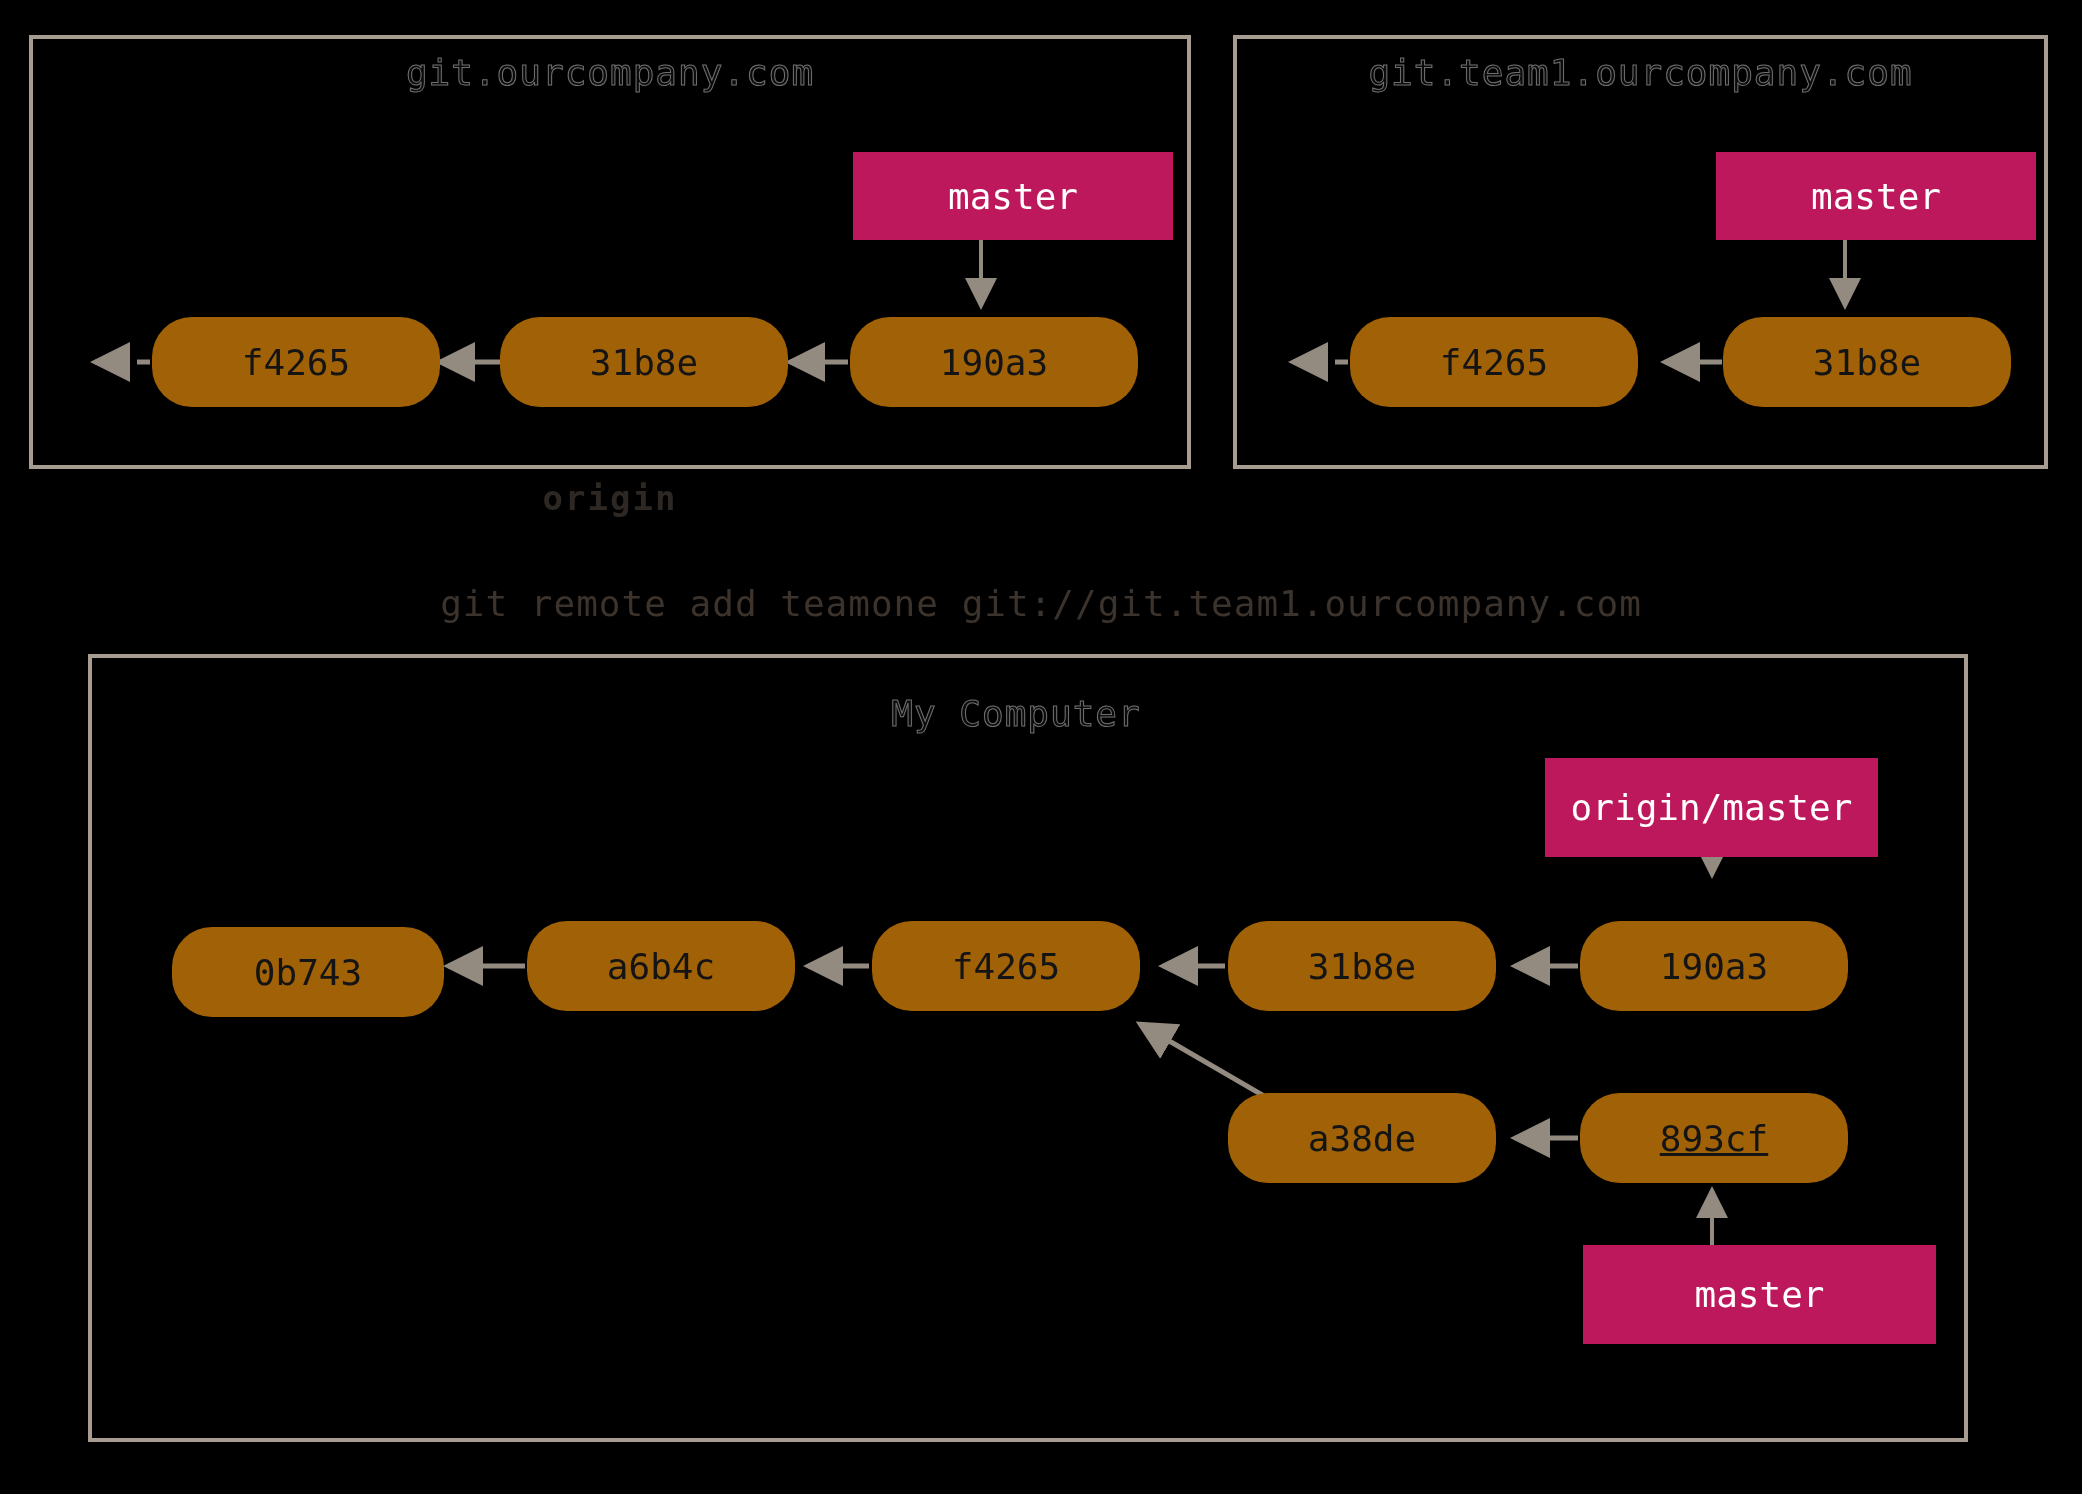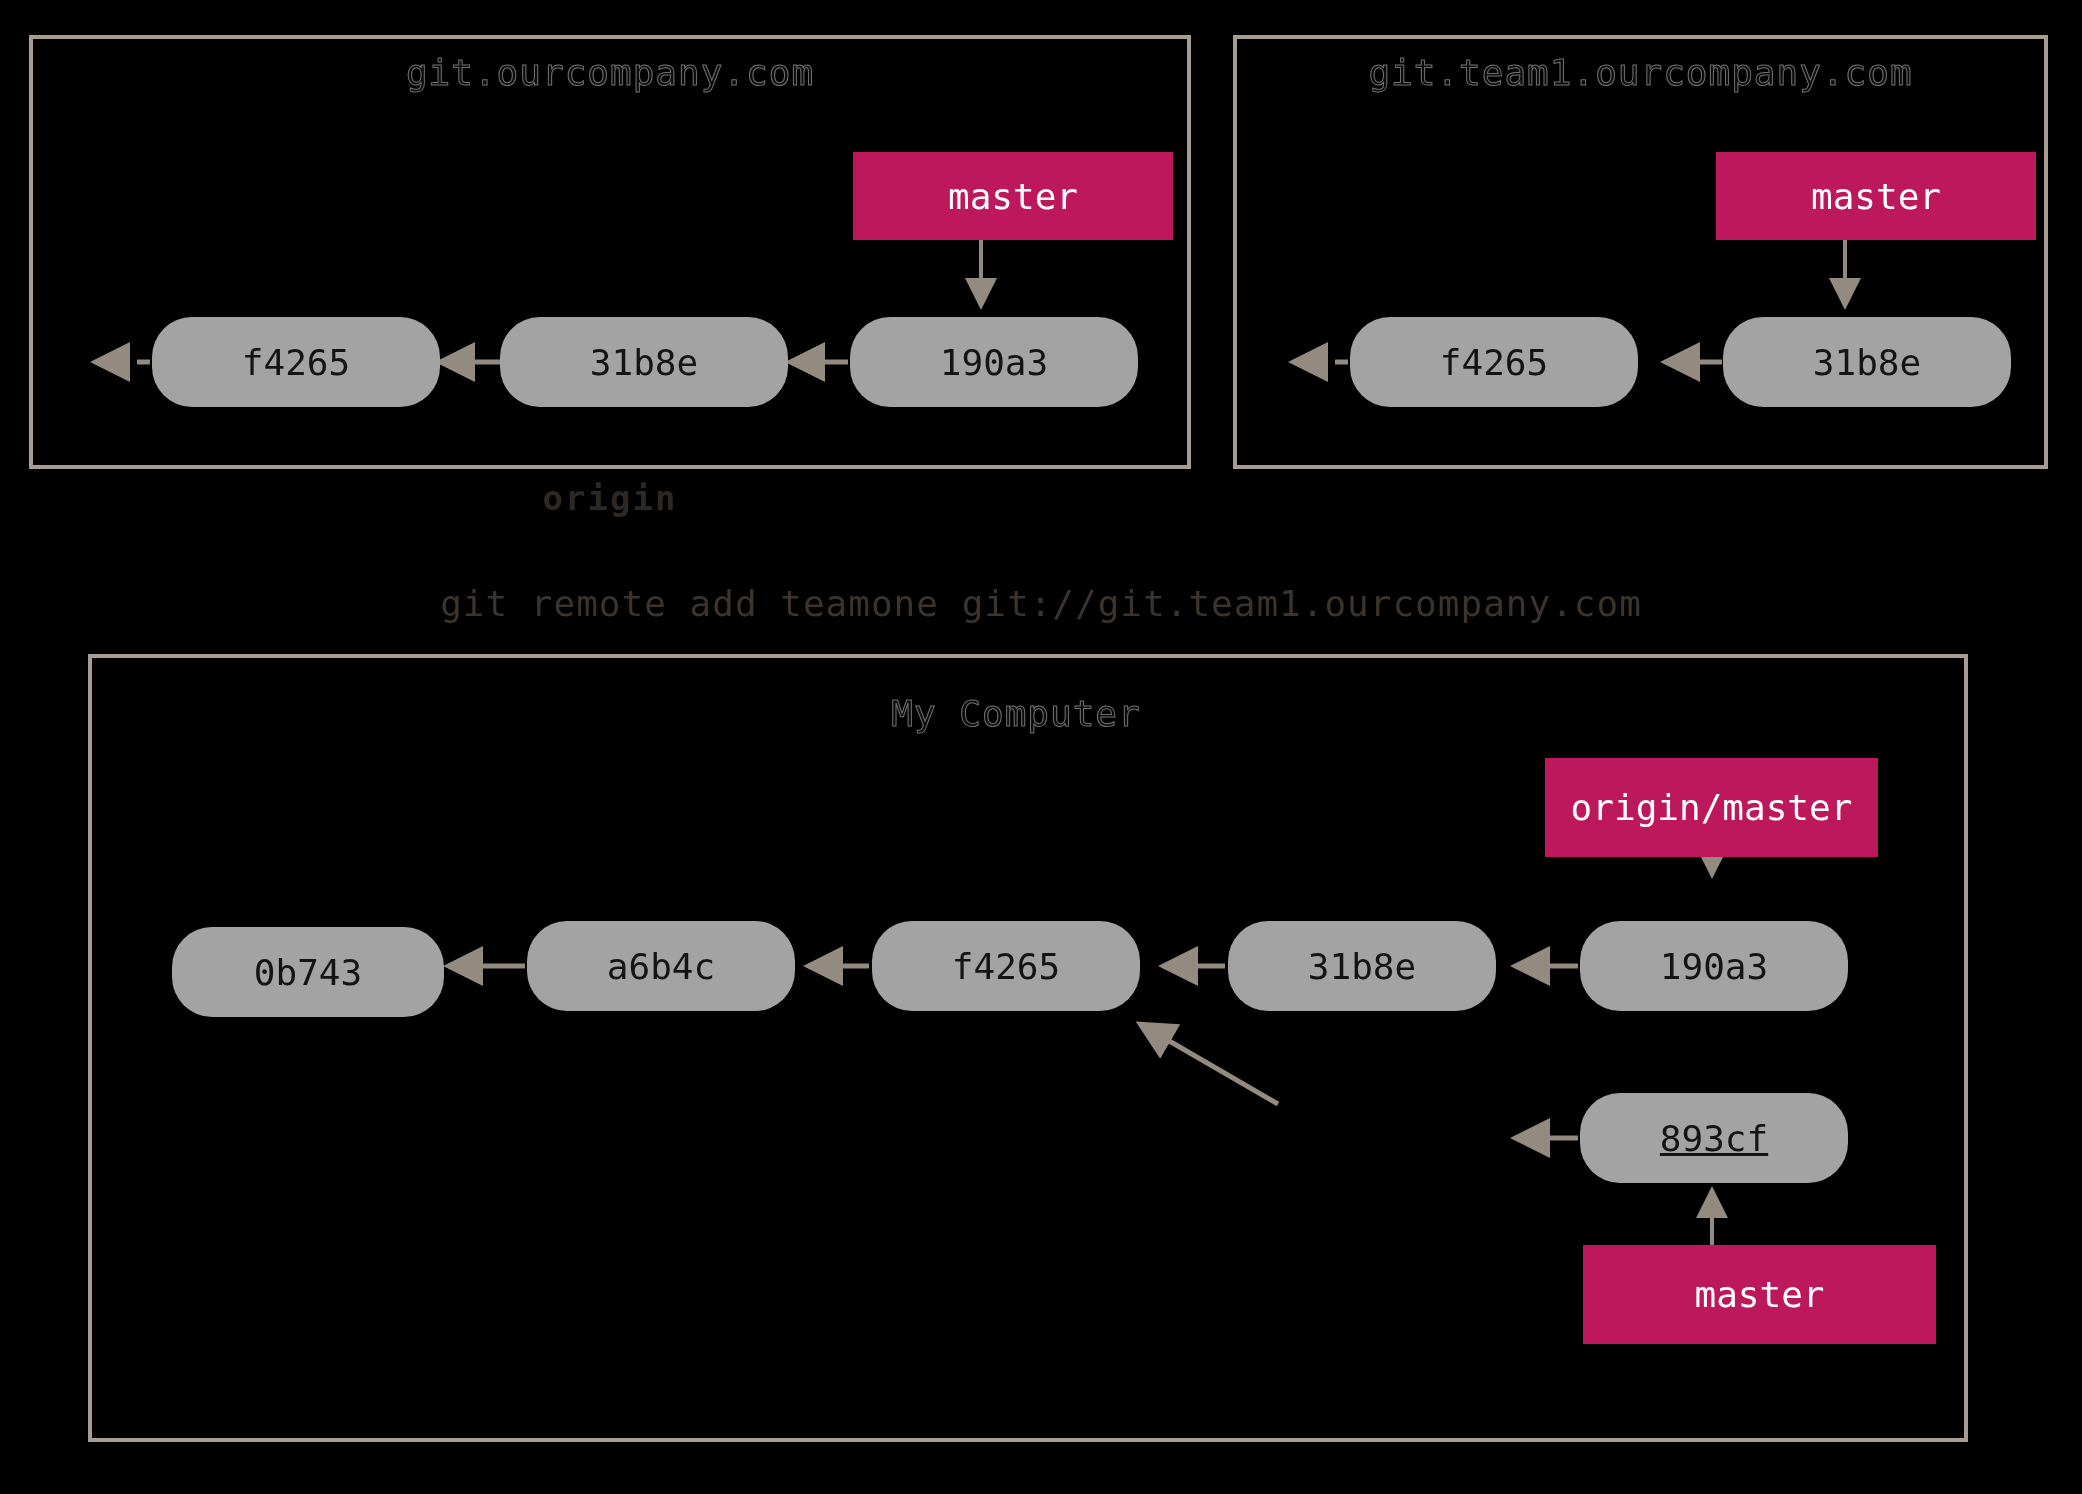--- a/index.html
+++ b/index.html
@@ -44,21 +44,21 @@
     font-size: 34px;
     font-weight: bold;
     letter-spacing: 2px;
     color: #2d2823;
     white-space: nowrap;
   }
 
   
   .commit {
     position: absolute;
-    background: #a3a3a3;
+    background: #a16207;
     border-radius: 40px;
     display: flex;
     align-items: center;
     justify-content: center;
     font-family: "DejaVu Sans Mono", "Liberation Mono", monospace;
     font-size: 36px;
     color: #141414;
     box-sizing: border-box;
     letter-spacing: 0px;
   }
@@ -170,18 +170,19 @@
   <div class="command" style="left:0px; top:583px; width:2082px;">git remote add teamone git://git.team1.ourcompany.com</div>
 
   <div class="panel" style="left:88px; top:654px; width:1880px; height:788px;"></div>
   <div class="panel-title" style="left:76px; top:675px; width:1880px;margin-top:18px;">My Computer</div>
 
   <div class="commit" style="left:172px; top:921px; width:272px; height:90px;margin-top:6px;">0b743</div>
   <div class="commit" style="left:527px; top:921px; width:268px; height:90px;">a6b4c</div>
   <div class="commit" style="left:872px; top:921px; width:268px; height:90px;">f4265</div>
   <div class="commit" style="left:1228px; top:921px; width:268px; height:90px;">31b8e</div>
   <div class="commit" style="left:1580px; top:921px; width:268px; height:90px;">190a3</div>
+  <div class="commit" style="left:1228px; top:1093px; width:268px; height:90px;">a38de</div>
   <div class="commit" style="left:1580px; top:1093px; width:268px; height:90px;text-decoration:underline;">893cf</div>
 
   <div class="branch" style="left:1545px; top:758px; width:333px; height:99px;">origin/master</div>
   <div class="branch" style="left:1583px; top:1245px; width:353px; height:99px;">master</div>
 
 </div>
 
 </body></html>

